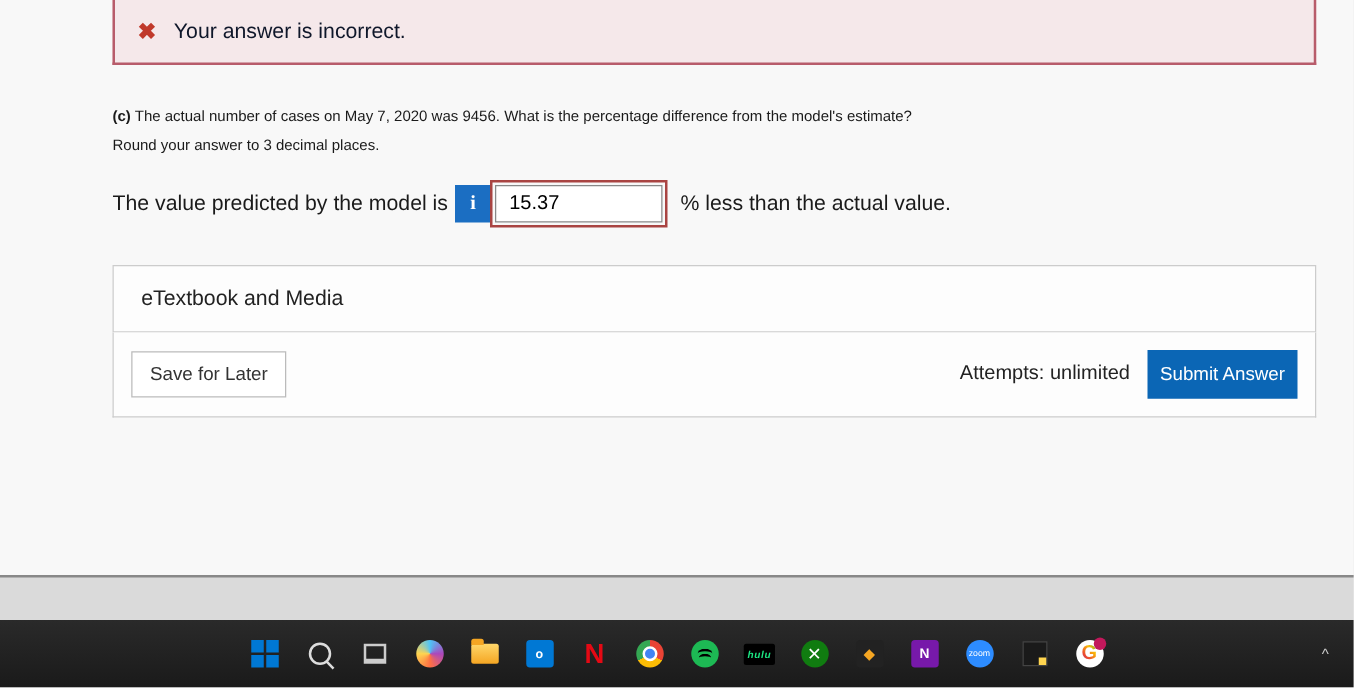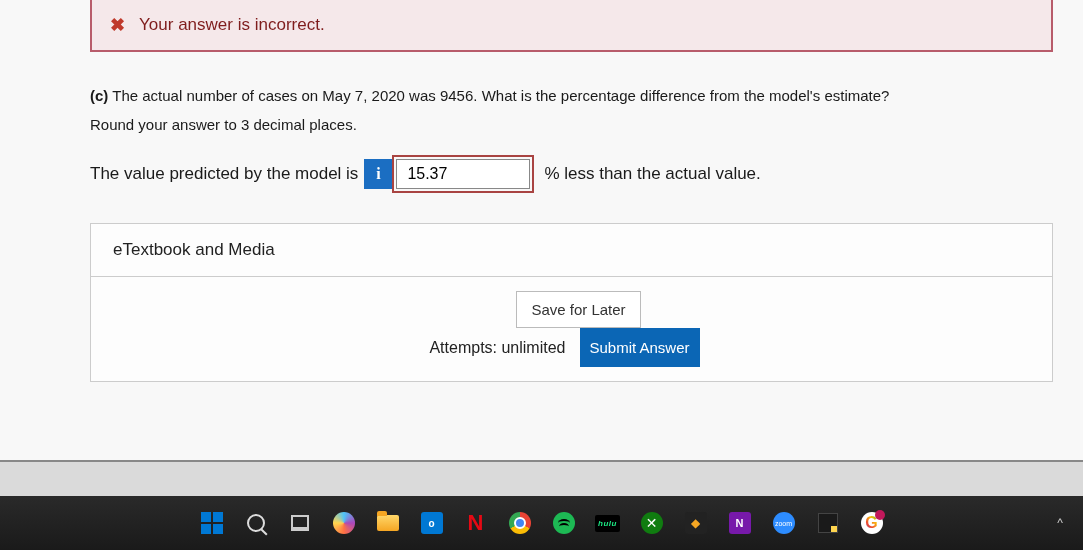--- a/index.html
+++ b/index.html
@@ -25,29 +25,29 @@
       gap: 14px;
       margin-bottom: 30px;
       border-top: none;
     }
     .error-icon {
       color: #c0392b;
       font-weight: bold;
       font-size: 18px;
     }
     .error-text {
-      color: #7f1d1d;
+      color: #0f172a;
       font-size: 17px;
     }
     .question-block {
       margin-bottom: 24px;
     }
     .question-text {
       color: #1a1a1a;
-      font-size: 15px;
+      font-size: 12px;
       line-height: 1.9;
     }
     .answer-row {
       margin-top: 16px;
       display: flex;
       align-items: center;
       gap: 0;
       font-size: 17px;
       color: #1a1a1a;
     }
@@ -87,21 +87,20 @@
     }
     .actions-row {
       display: flex;
       align-items: center;
       justify-content: space-between;
       padding: 14px 0 14px 0;
       border-left: 1px solid #ccc;
       border-right: 1px solid #ccc;
       border-bottom: 1px solid #ccc;
       background: #fdfdfd;
-      flex-direction: column;
     }
     .save-btn {
       border: 1px solid #bbb;
       background: #fff;
       padding: 9px 14px;
       font-size: 15px;
       color: #333;
       margin-left: 14px;
       cursor: pointer;
     }

